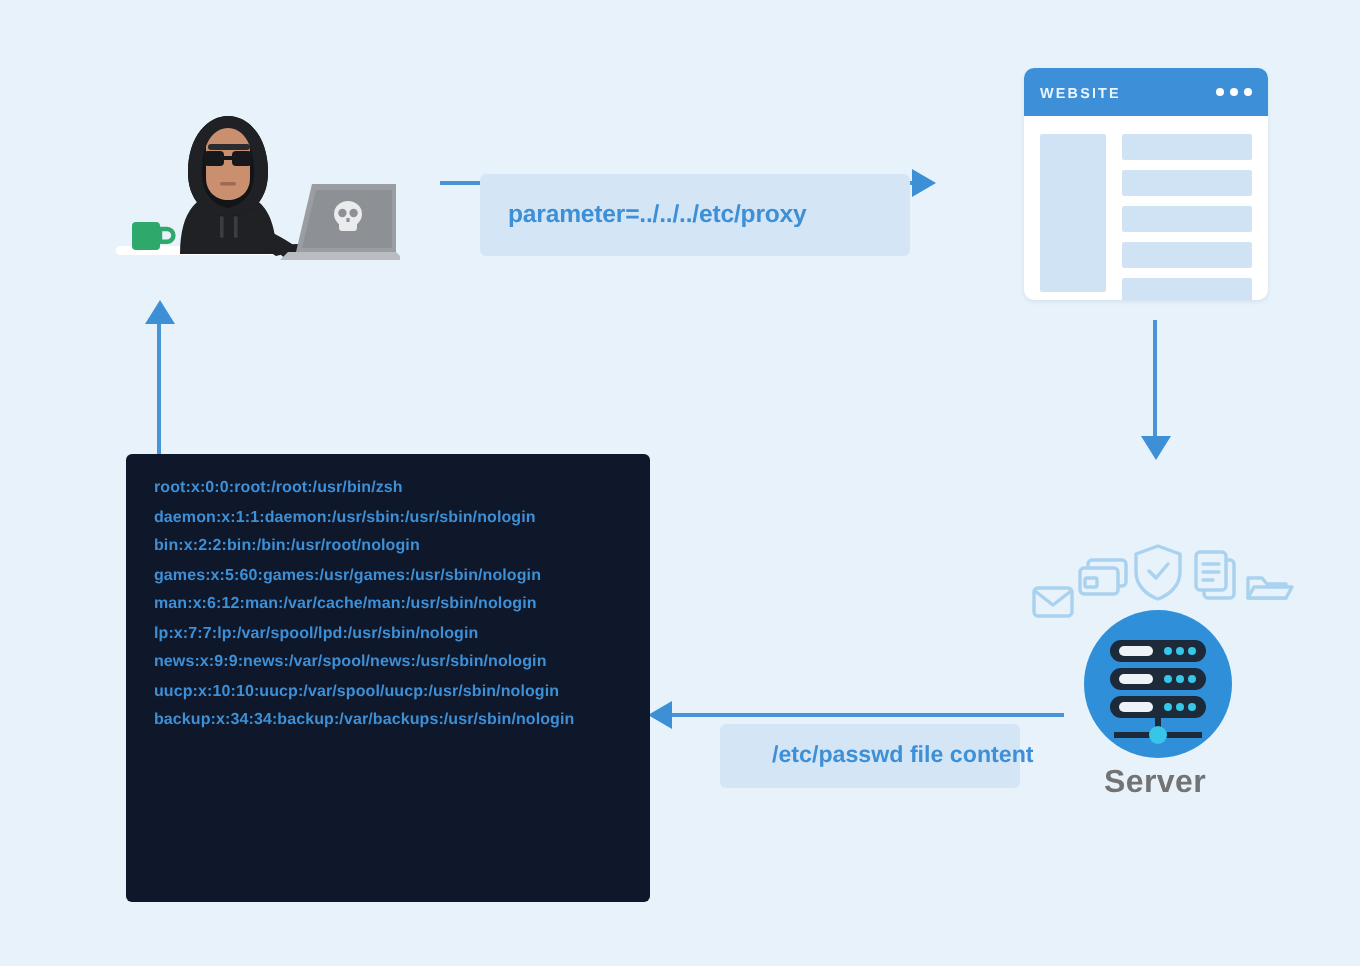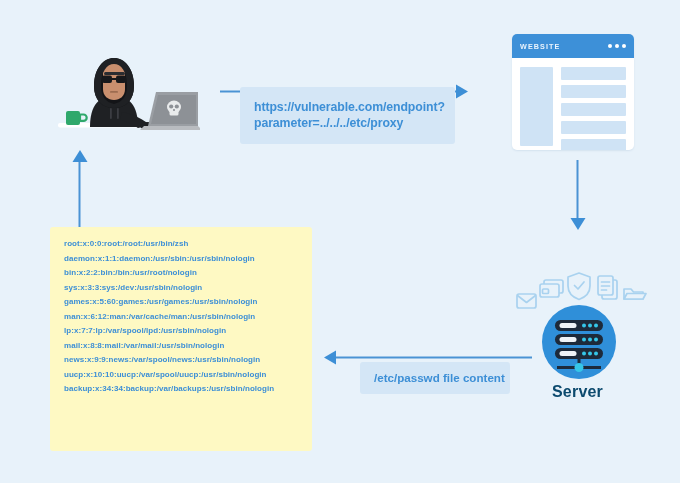--- a/index.html
+++ b/index.html
@@ -21,43 +21,43 @@
   }
   #request-label .ln{
     color:#3d8fd6;font-weight:bold;font-size:12.3px;
     line-height:16px;letter-spacing:-0.1px;white-space:nowrap;
   }
 
   
   #response-label{
     left:360px;top:362px;width:150px;
     background:#d4e6f6;border-radius:3px;
-    padding:8px 10px 9px 14px;box-sizing:border-box;
+    padding:8px 10px 9px 26px;box-sizing:border-box;
   }
   #response-label .ln{
     color:#3d8fd6;font-weight:bold;font-size:11.6px;
     line-height:15px;white-space:nowrap;
   }
 
   
   #passwd-box{
-    left:50px;top:227px;width:262px;height:224px;
-    background:#fef9c3;border-radius:3px;
+    left:63px;top:227px;width:262px;height:224px;
+    background:#0f172a;border-radius:3px;
     padding:10px 0 0 14px;box-sizing:border-box;
   }
   #passwd-box .pw-line{
     color:#3d8fd6;font-weight:bold;
     font-size:8.0px;line-height:14.55px;
     white-space:nowrap;letter-spacing:0.05px;
   }
 
   
   #server-label{
     left:500px;top:383px;width:155px;text-align:center;
-    color:#0c4a6e;font-weight:bold;font-size:16px;letter-spacing:0.2px;
+    color:#737373;font-weight:bold;font-size:16px;letter-spacing:0.2px;
   }
 
   
   #website-window{
     left:512px;top:34px;width:122px;height:116px;
     background:#ffffff;border-radius:5px;
     box-shadow:0 1px 2px rgba(40,90,140,.10);
     overflow:hidden;
   }
   #website-titlebar{
@@ -152,21 +152,20 @@
   </div>
 
   <div class="abs arrow" style="left:220px;top:84px;width:248px;height:16px;">
     <svg width="248" height="16" viewBox="0 0 248 16">
       <line x1="0" y1="7.5" x2="236" y2="7.5" stroke="#4a93d4" stroke-width="2"></line>
       <path d="M236 0.5 L248 7.5 L236 14.5 Z" fill="#3d8fd6"></path>
     </svg>
   </div>
 
   <div class="abs" id="request-label">
-    <div class="ln">https://vulnerable.com/endpoint?</div>
     <div class="ln">parameter=../../../etc/proxy</div>
   </div>
 
   <div class="abs arrow" style="left:570px;top:160px;width:16px;height:70px;">
     <svg width="16" height="70" viewBox="0 0 16 70">
       <line x1="7.5" y1="0" x2="7.5" y2="58" stroke="#4a93d4" stroke-width="2"></line>
       <path d="M0.5 58 L15.5 58 L8 70 Z" fill="#3d8fd6"></path>
     </svg>
   </div>
 
@@ -248,23 +247,21 @@
     <svg width="16" height="78" viewBox="0 0 16 78">
       <line x1="7.5" y1="12" x2="7.5" y2="78" stroke="#4a93d4" stroke-width="2"></line>
       <path d="M0.5 12 L15.5 12 L8 0 Z" fill="#3d8fd6"></path>
     </svg>
   </div>
 
   <div class="abs" id="passwd-box">
     <div class="pw-line">root:x:0:0:root:/root:/usr/bin/zsh</div>
     <div class="pw-line">daemon:x:1:1:daemon:/usr/sbin:/usr/sbin/nologin</div>
     <div class="pw-line">bin:x:2:2:bin:/bin:/usr/root/nologin</div>
-    <div class="pw-line">sys:x:3:3:sys:/dev:/usr/sbin/nologin</div>
     <div class="pw-line">games:x:5:60:games:/usr/games:/usr/sbin/nologin</div>
     <div class="pw-line">man:x:6:12:man:/var/cache/man:/usr/sbin/nologin</div>
     <div class="pw-line">lp:x:7:7:lp:/var/spool/lpd:/usr/sbin/nologin</div>
-    <div class="pw-line">mail:x:8:8:mail:/var/mail:/usr/sbin/nologin</div>
     <div class="pw-line">news:x:9:9:news:/var/spool/news:/usr/sbin/nologin</div>
     <div class="pw-line">uucp:x:10:10:uucp:/var/spool/uucp:/usr/sbin/nologin</div>
     <div class="pw-line">backup:x:34:34:backup:/var/backups:/usr/sbin/nologin</div>
   </div>
 
 </div>
 
 </body></html>

